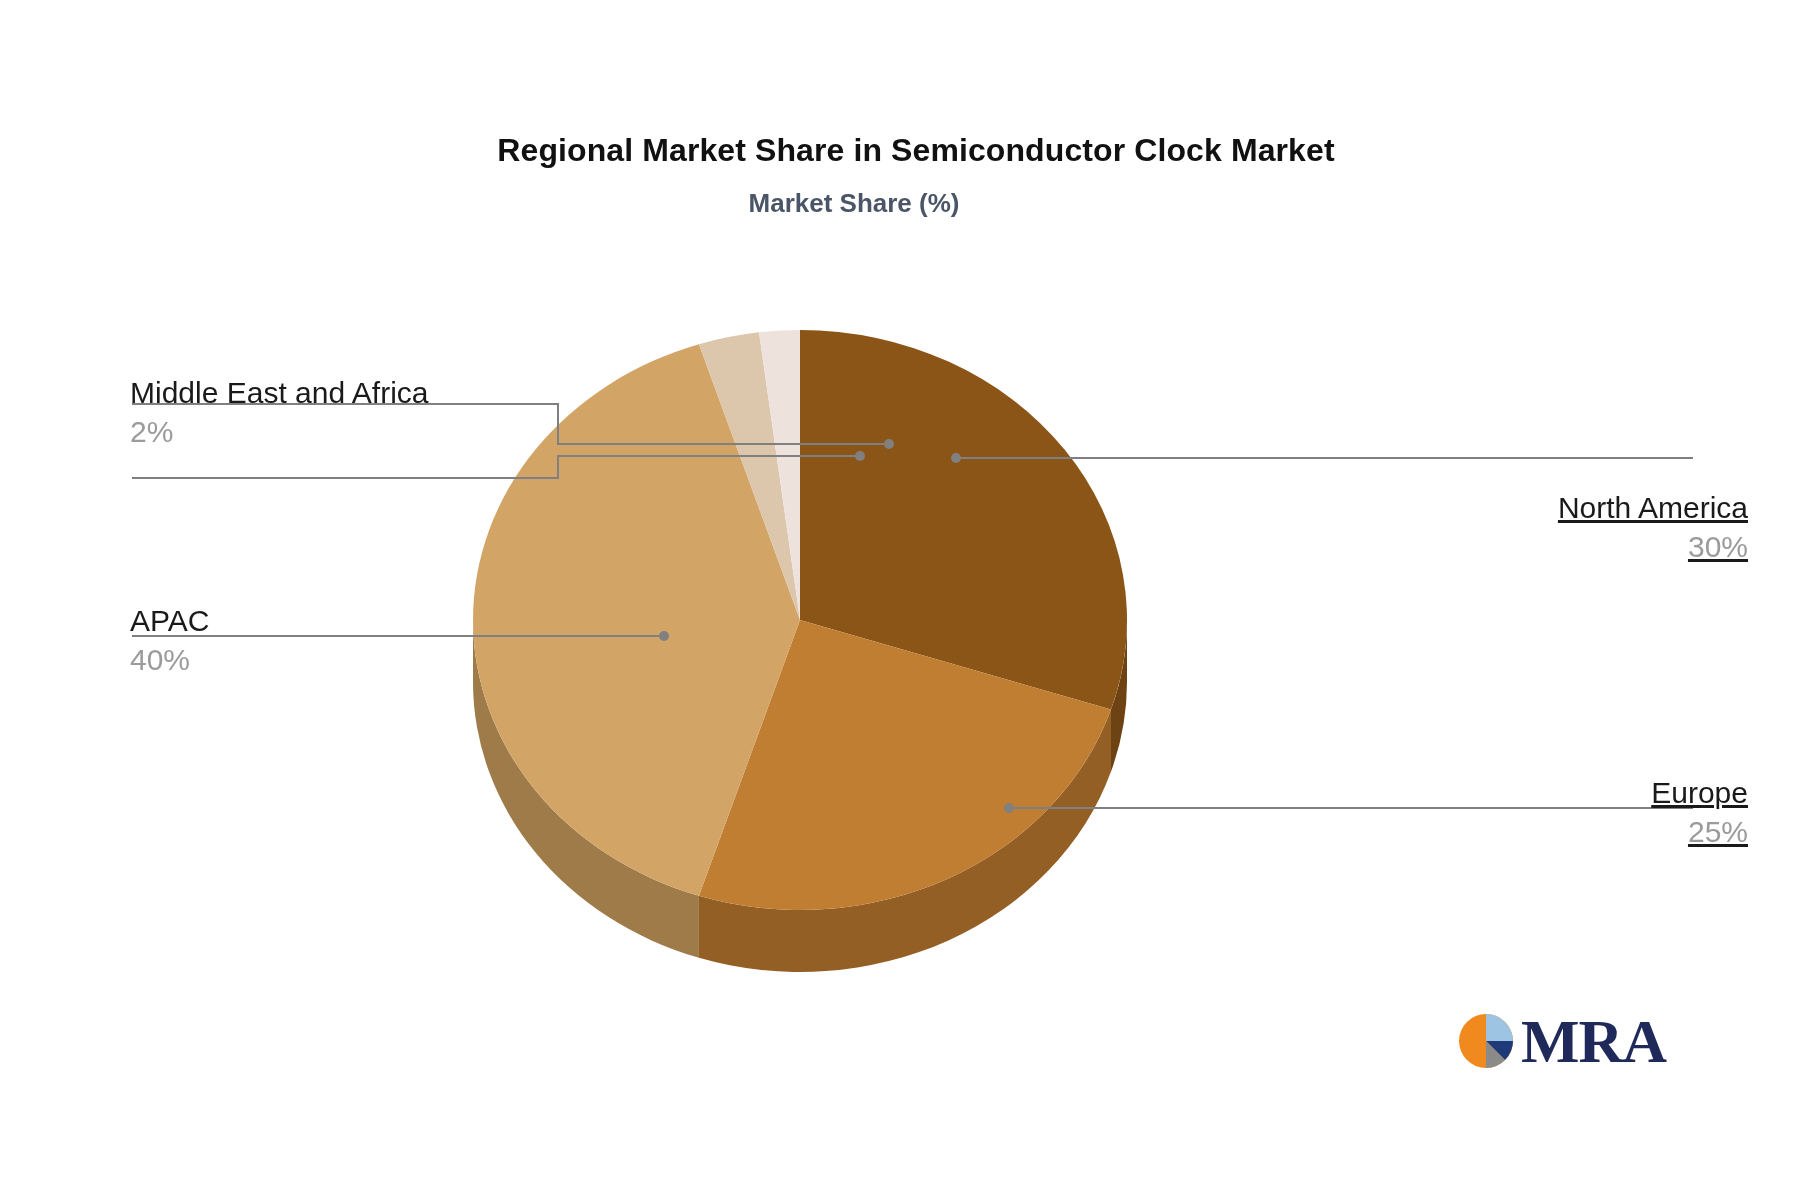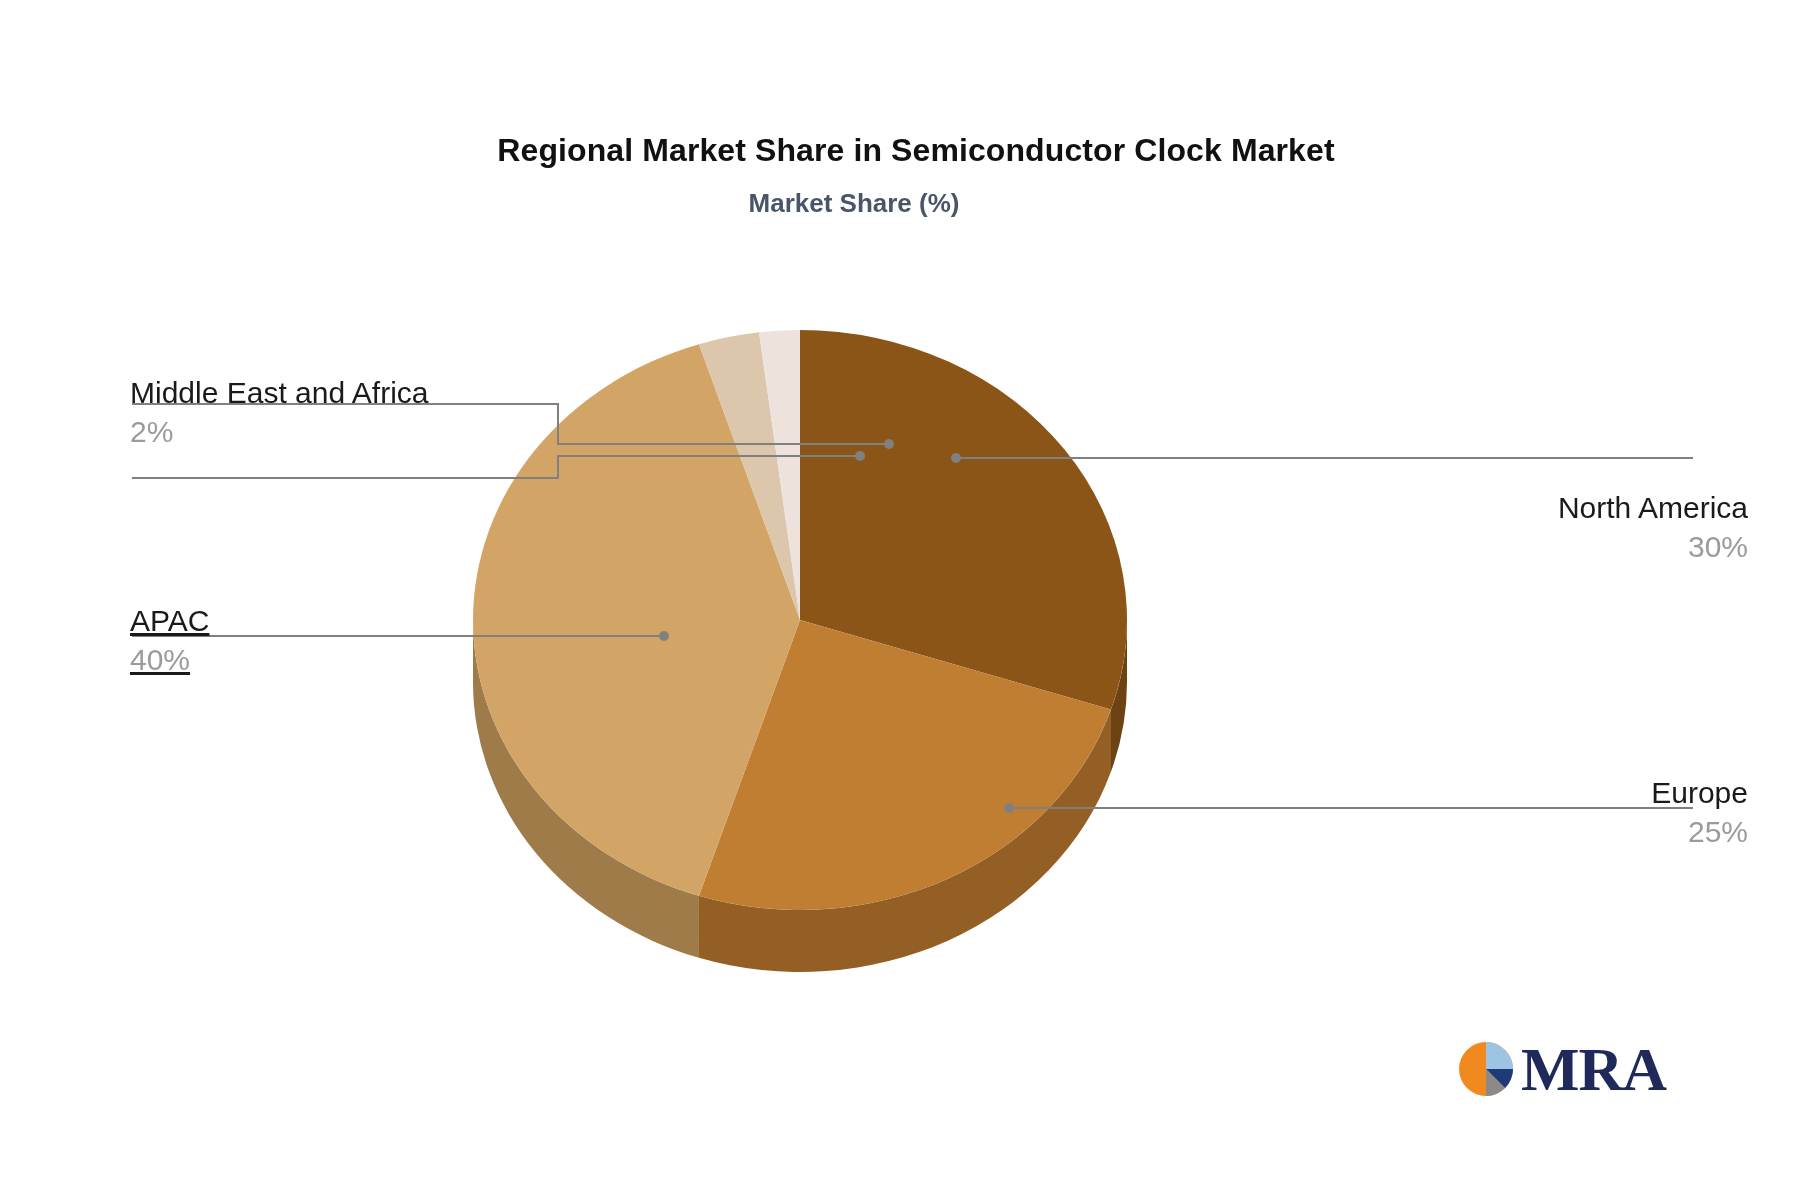--- a/index.html
+++ b/index.html
@@ -54,35 +54,36 @@
     color: #1a1a1a;
     line-height: 1.28;
   }
   .callout .cl-value {
     display: block;
     color: #9b9b9b;
     line-height: 1.32;
   }
   .callout.right {
     text-align: right;
+    text-decoration: underline;
   }
   .callout.left {
     text-align: left;
   }
   
   #callout-mea   { left: 130px; top: 374px; }
   #callout-sa    { left: 130px; top: 451px; }
-  #callout-apac  { left: 130px; top: 602px; text-decoration: underline; }
+  #callout-apac  { left: 130px; top: 602px; }
   #callout-na    { right: 52px; top: 489px; }
   #callout-eu    { right: 52px; top: 774px; }
 
   #logo {
     position: absolute;
     left: 1455px;
-    top: 1038px;
+    top: 1010px;
     display: flex;
     align-items: center;
     gap: 4px;
   }
   #logo-text {
     font-family: "Liberation Serif", serif;
     font-size: 62px;
     font-weight: bold;
     color: #1f2a5a;
     line-height: 1;

